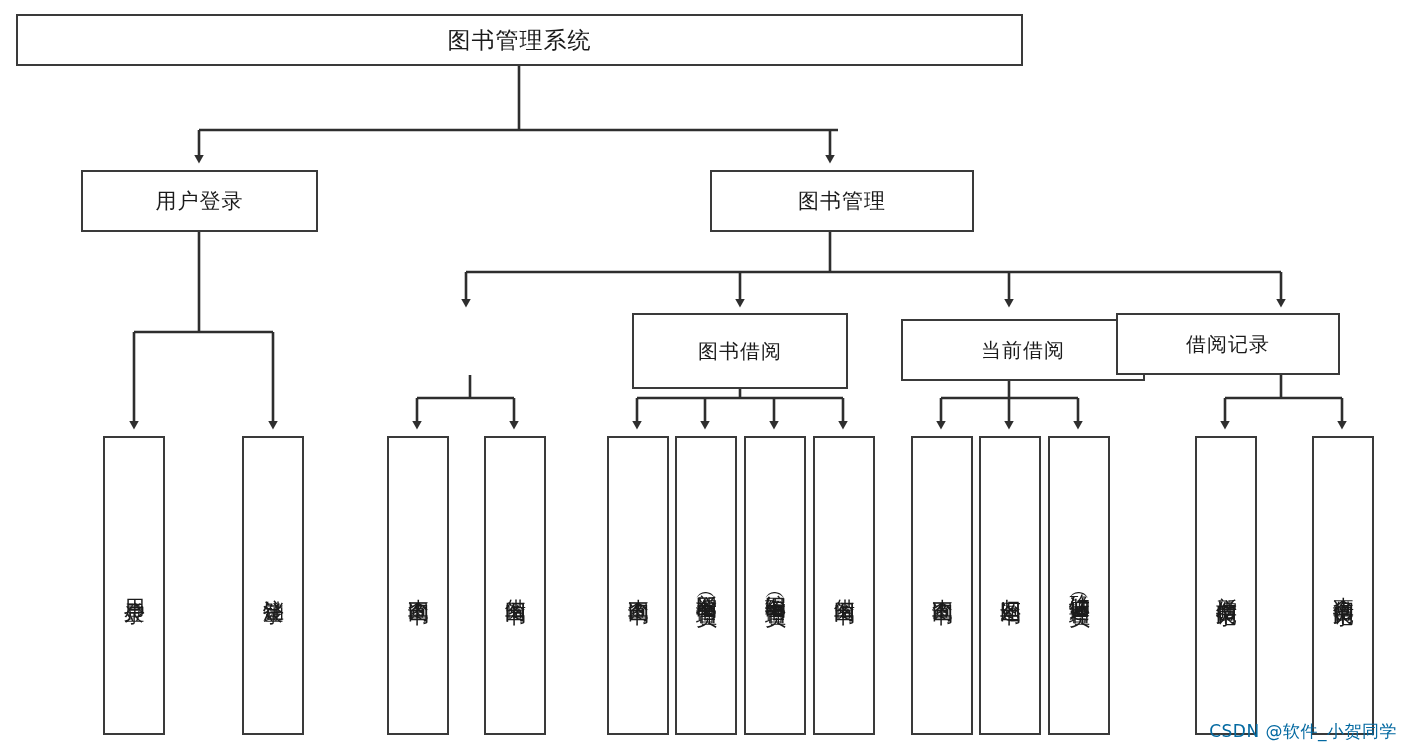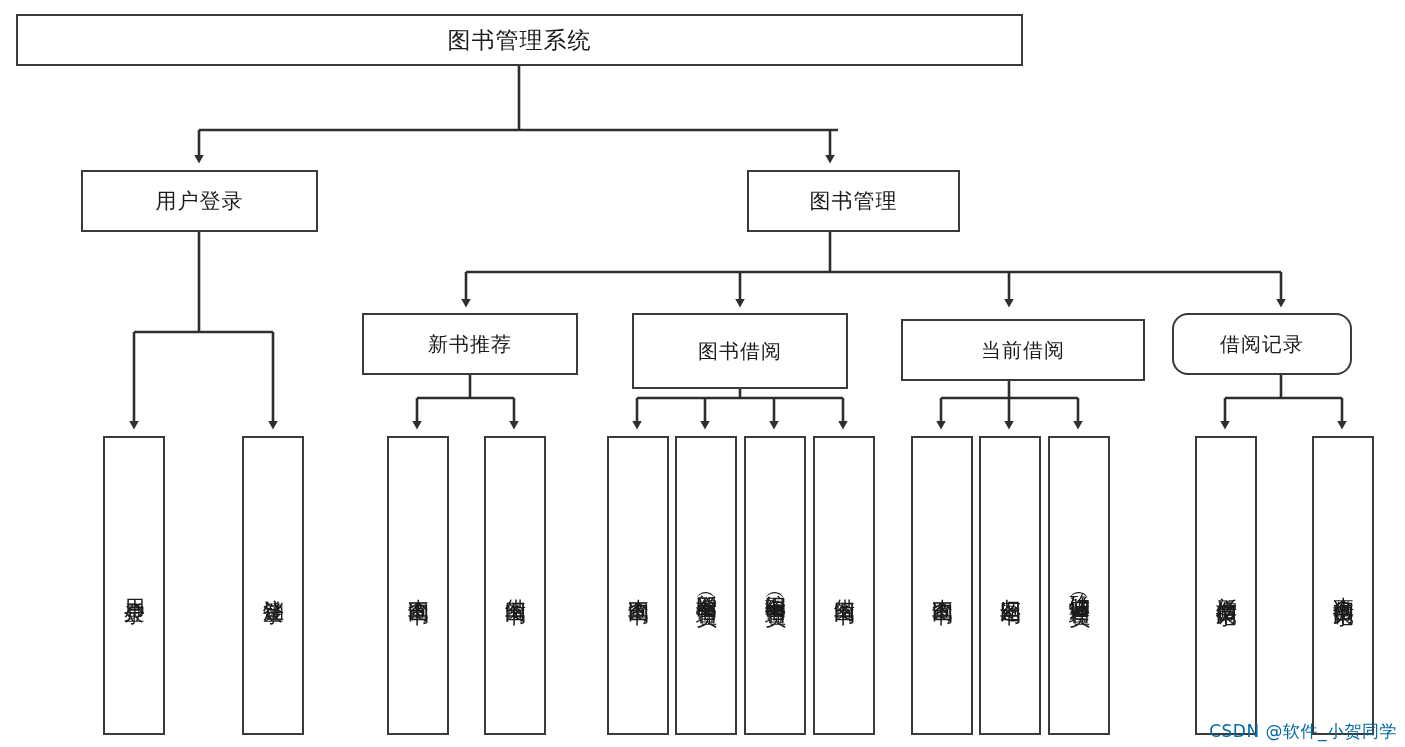--- a/index.html
+++ b/index.html
@@ -133,37 +133,34 @@
   </svg>
 
   <div class="node root" style="left:16px; top:14px; width:1007px; height:52px;">
     <span>图书管理系统</span>
   </div>
 
   <div class="node level2" style="left:81px; top:170px; width:237px; height:62px;">
     <span>用户登录</span>
   </div>
 
-  <div class="node level2" style="left:747px; top:170px; width:213px; height:62px;">
+  <div class="node level2" style="left:710px; top:170px; width:264px; height:62px;">
     <span>图书管理</span>
   </div>
 
-  <div class="node level3" style="left:362px; top:313px; width:216px; height:62px;">
-    <span>新书推荐</span>
-  </div>
 
   <div class="node level3" style="left:632px; top:313px; width:216px; height:76px;">
     <span>图书借阅</span>
   </div>
 
   <div class="node level3" style="left:901px; top:319px; width:244px; height:62px;">
     <span>当前借阅</span>
   </div>
 
-  <div class="node level3" style="left:1172px; top:313px; width:180px; height:62px;border-radius:16px;">
+  <div class="node level3" style="left:1116px; top:313px; width:224px; height:62px;">
     <span>借阅记录</span>
   </div>
 
   <div class="node leaf" style="left:103px; top:436px; width:62px; height:299px;">
     <span class="vtext">用户登录</span>
   </div>
 
   <div class="node leaf" style="left:242px; top:436px; width:62px; height:299px;">
     <span class="vtext">注销登录</span>
   </div>

